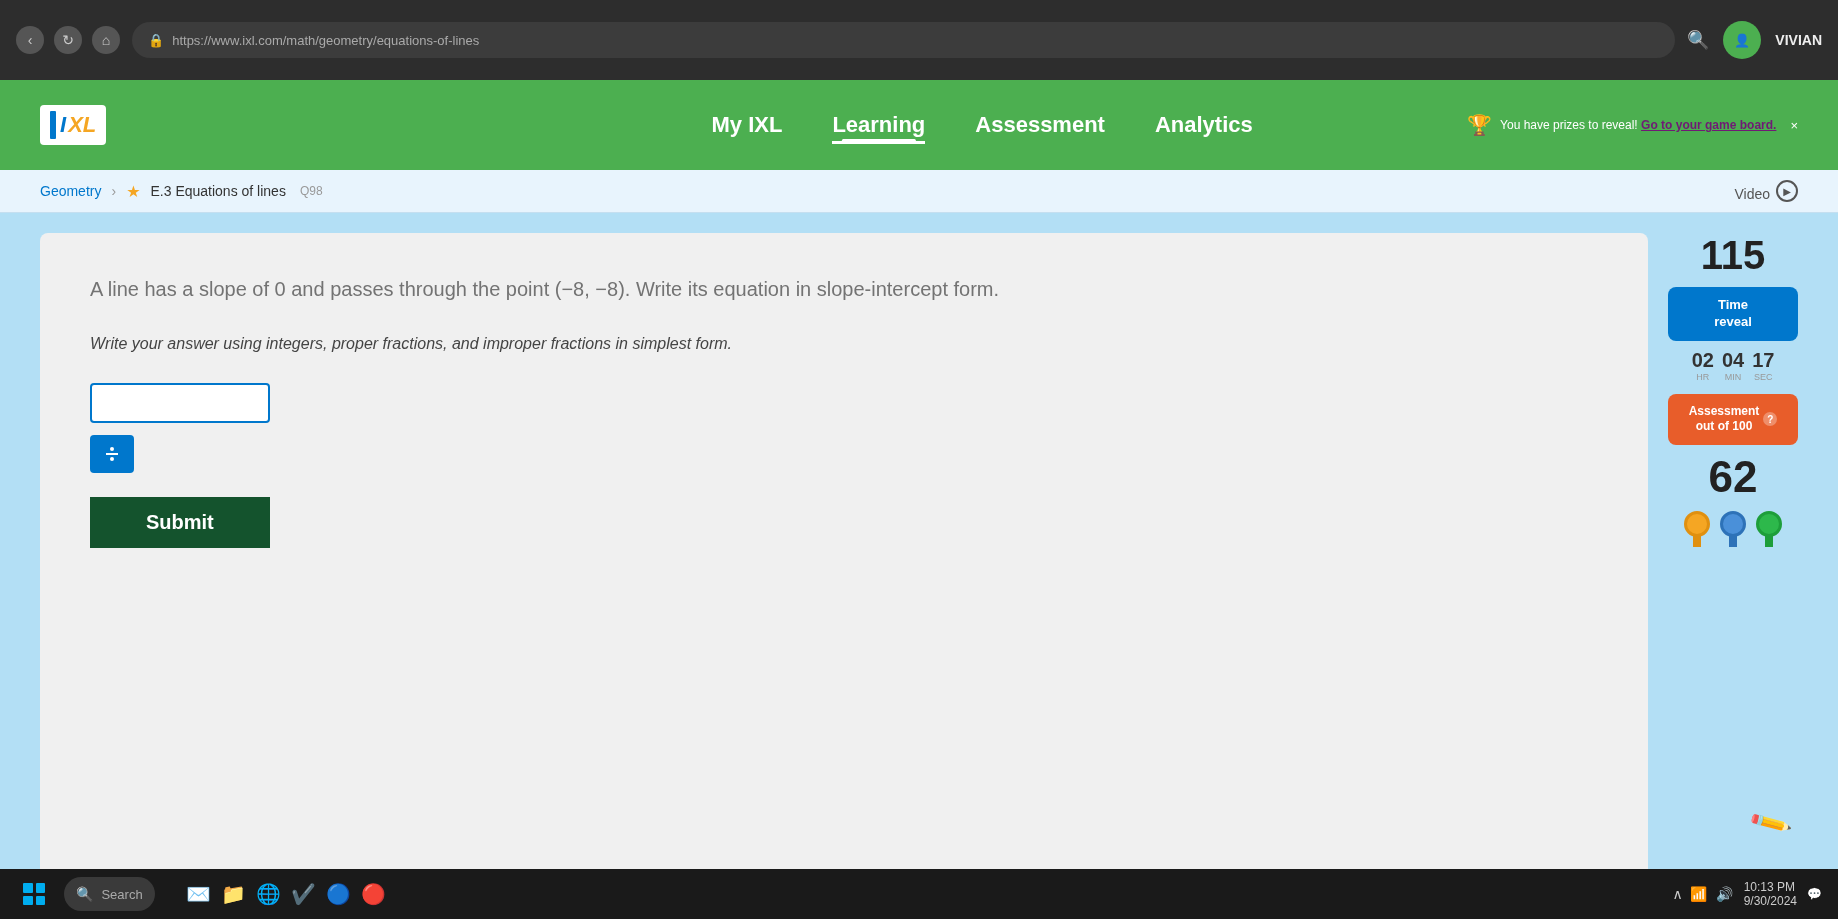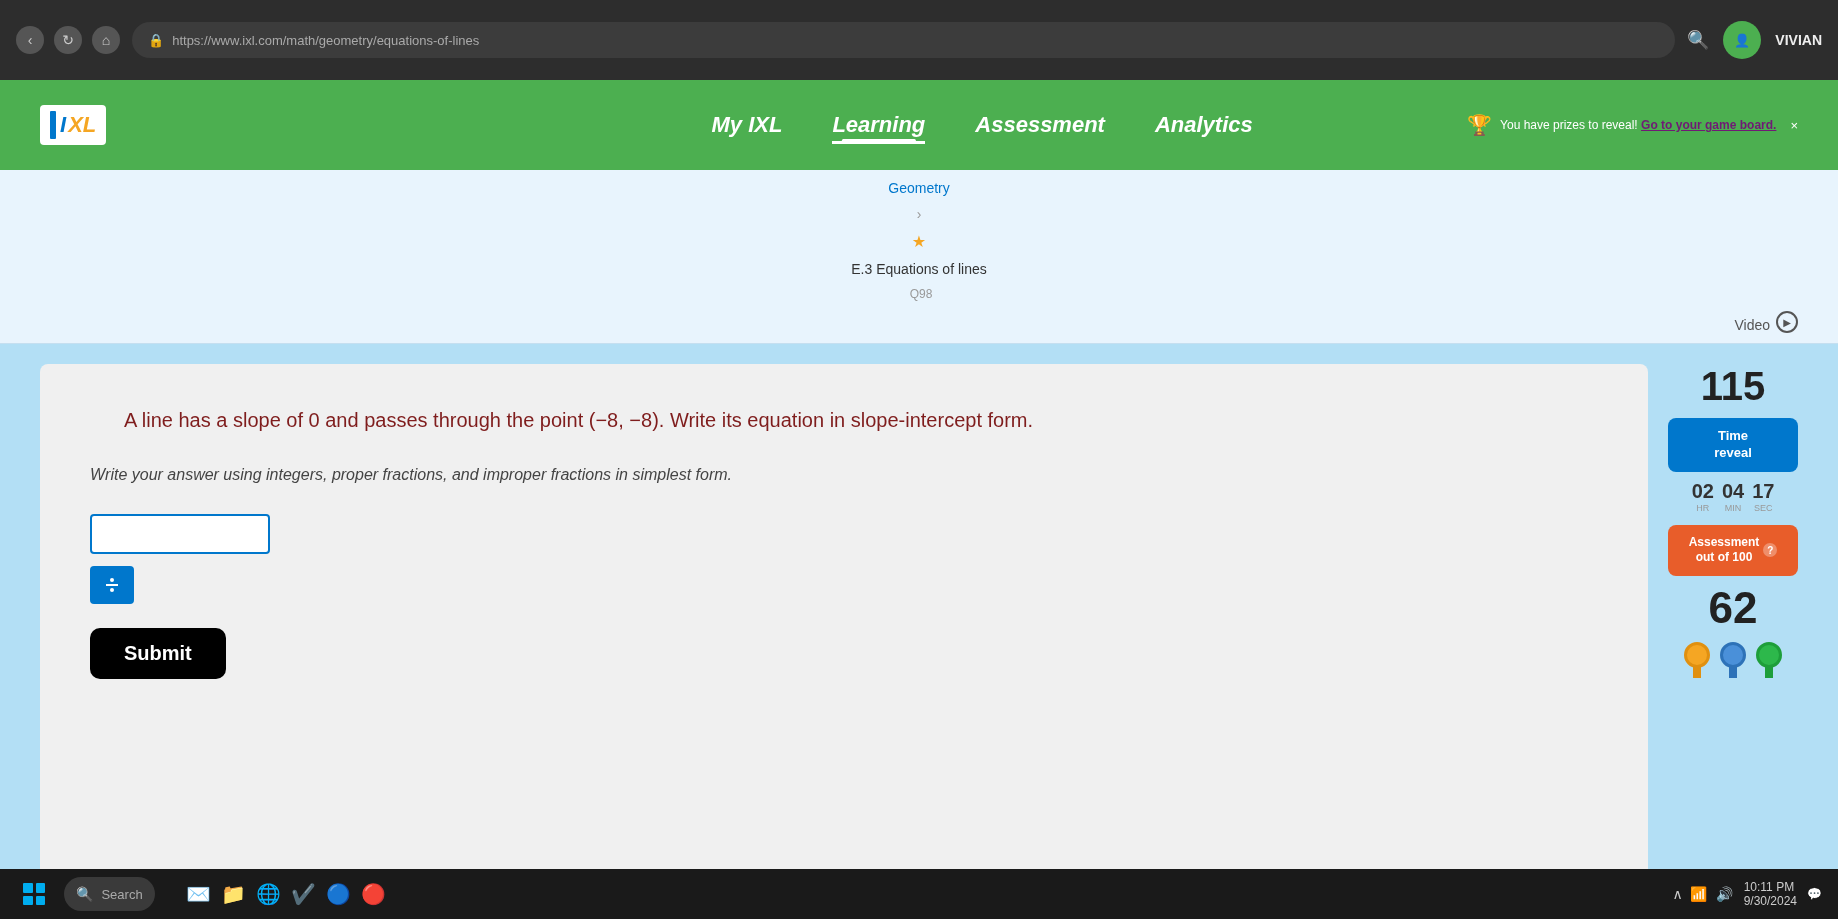--- a/index.html
+++ b/index.html
@@ -71,21 +71,20 @@
     }
     .logo-i { color: #0077cc; font-size: 22px; font-weight: 900; font-style: italic; }
     .logo-xl { color: #f5a623; font-size: 22px; font-weight: 900; font-style: italic; }
     .logo-bar { width: 6px; height: 28px; background: #0077cc; margin-right: 2px; border-radius: 1px; }
     .nav-links {
       display: flex;
       align-items: center;
       gap: 50px;
       flex: 1;
       justify-content: center;
-      font-style: italic;
     }
     .nav-link {
       color: white;
       font-size: 22px;
       font-weight: 600;
       text-decoration: none;
       cursor: pointer;
       padding-bottom: 4px;
     }
     .nav-link.active {
@@ -108,21 +107,20 @@
     .close-btn { color: white; cursor: pointer; margin-left: 6px; }
 
     
     .breadcrumb-bar {
       background: #e8f4fd;
       padding: 10px 40px;
       display: flex;
       align-items: center;
       gap: 10px;
       border-bottom: 1px solid #c5dff0;
-      flex-direction: column;
     }
     .breadcrumb-link {
       color: #0077cc;
       font-size: 14px;
       cursor: pointer;
       text-decoration: none;
     }
     .breadcrumb-sep { color: #999; font-size: 14px; }
     .star-icon { color: #f5a623; font-size: 16px; }
     .breadcrumb-current { color: #333; font-size: 14px; font-weight: 500; }
@@ -157,24 +155,23 @@
     
     .question-panel {
       background: #f0f0f0;
       border-radius: 8px;
       padding: 40px 50px;
       flex: 1;
       min-height: 500px;
     }
     .question-text {
       font-size: 20px;
-      color: #7f1d1d;
+      color: #737373;
       line-height: 1.6;
       margin-bottom: 30px;
-      margin-left: 34px;
     }
     .instructions-text {
       font-size: 16px;
       color: #444;
       font-style: italic;
       margin-bottom: 30px;
     }
     .answer-input {
       border: 2px solid #0077cc;
       border-radius: 4px;
@@ -195,25 +192,25 @@
       cursor: pointer;
       display: flex; align-items: center; justify-content: center;
       margin-bottom: 24px;
     }
     .fraction-symbol {
       display: flex; flex-direction: column; align-items: center; gap: 2px;
     }
     .frac-line { width: 12px; height: 2px; background: white; }
     .frac-dot { width: 4px; height: 4px; background: white; border-radius: 50%; }
     .submit-btn {
-      background: #000000;
+      background: #14532d;
       color: white;
       border: none;
-      border-radius: 10px;
-      padding: 14px 34px;
+      border-radius: 0;
+      padding: 14px 56px;
       font-size: 20px;
       font-weight: 600;
       cursor: pointer;
     }
 
     
     .right-sidebar {
       width: 130px;
       display: flex;
       flex-direction: column;
@@ -554,18 +551,18 @@
     <span class="taskbar-icon">🔵</span>
     <span class="taskbar-icon">🔴</span>
   </div>
   <div class="taskbar-right">
     <div class="sys-icons">
       <span class="sys-icon">∧</span>
       <span class="sys-icon">📶</span>
       <span class="sys-icon">🔊</span>
     </div>
     <div>
-      <div>10:11 PM</div>
+      <div>10:13 PM</div>
       <div>9/30/2024</div>
     </div>
     <span>💬</span>
   </div>
 </div>
 
 </body></html>

